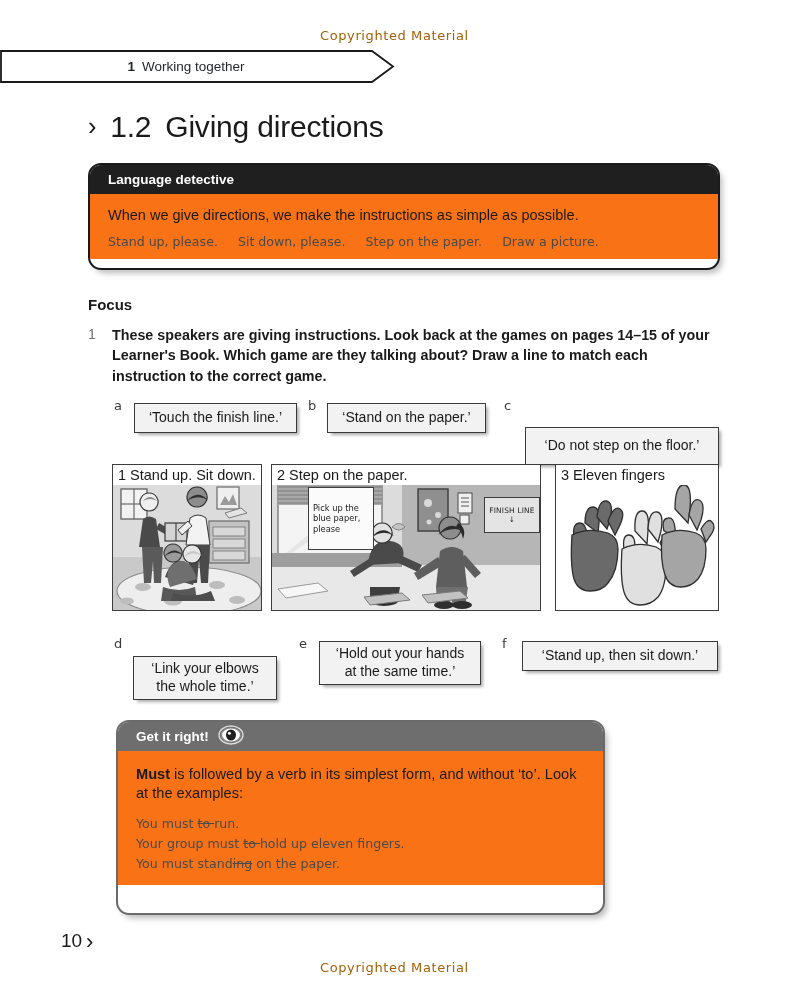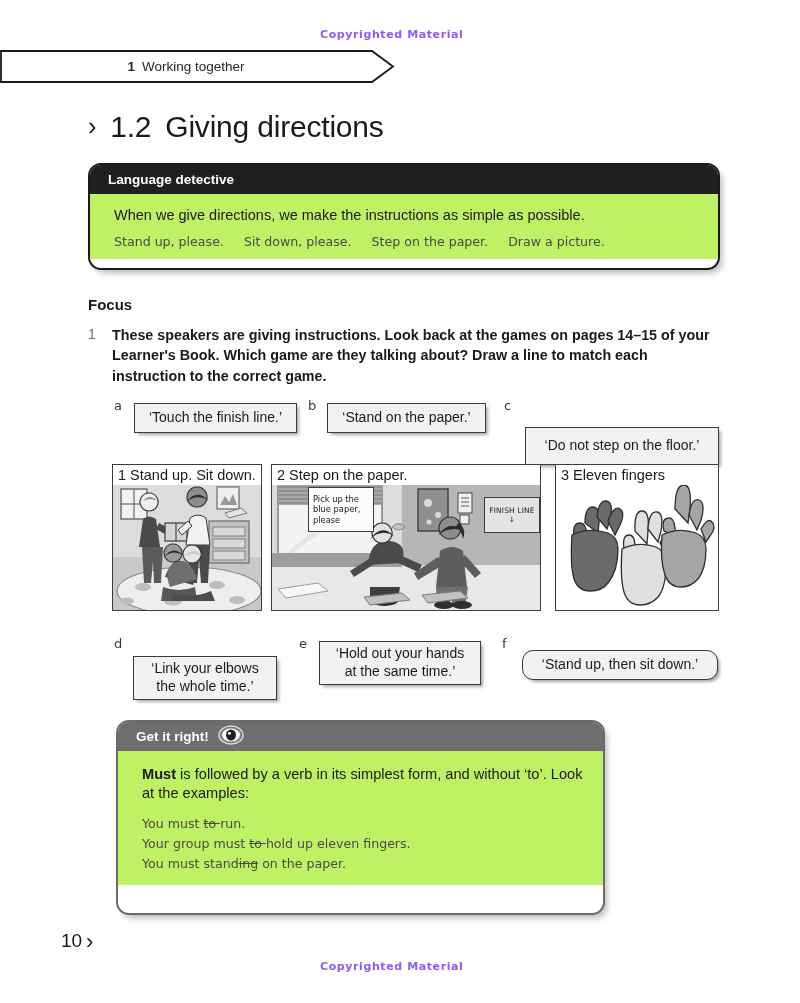--- a/index.html
+++ b/index.html
@@ -10,24 +10,24 @@
     color:#1a1a1a;
     position:relative;
     overflow:hidden;
   }
   .page{position:relative;width:800px;height:1003px;}
 
   
   .copyright{
     position:absolute;
     font-family:"DejaVu Sans", sans-serif;
-    font-size:11px;
-    font-weight:700;
+    font-size:13px;
+    font-weight:400;
     letter-spacing:.6px;
-    color:#8b5cf6;
+    color:#a16207;
   }
   .copyright.top{left:320px;top:28px;}
   .copyright.bottom{left:320px;top:960px;}
 
   
   .unit-tab{
     position:absolute;left:0;top:50px;width:396px;height:33px;
   }
   .unit-tab svg{display:block;}
   .unit-tab .tab-text{
@@ -66,23 +66,23 @@
   .feature-box .fb-head{
     height:29px;
     display:flex;align-items:center;
     padding:0 0 0 18px;
     color:#ffffff;
     font-size:13.5px;
     font-weight:700;
     gap:9px;
   }
   .feature-box .fb-body{
-    background:#bef264;
+    background:#f97316;
     box-sizing:border-box;
-    padding:12px 16px 10px 24px;
+    padding:12px 16px 10px 18px;
   }
   .feature-box.dark{border:2px solid #1a1a1a;}
   .feature-box.dark .fb-head{background:#1f1f1f;}
   .feature-box.gray{border:2px solid #6b6b6b;}
   .feature-box.gray .fb-head{background:#6e6e6e;}
 
   
   #language-detective{left:88px;top:163px;width:632px;height:107px;}
   #language-detective .ld-lead{
     font-size:14.5px;line-height:1.35;color:#1a1a1a;margin:0 0 8px 0;
@@ -162,21 +162,21 @@
   .panel .scene{position:absolute;left:0;right:0;top:0;bottom:0;}
 
   .callout{
     position:absolute;
     background:#fbfbfb;
     border:1.3px solid #3d3d3d;
     font-family:"DejaVu Sans", sans-serif;
     font-size:8.3px;
     line-height:1.25;
     color:#1a1a1a;
-    padding:6px 4px;
+    padding:15px 4px;
     z-index:4;
   }
   .finish-sign{
     position:absolute;background:#e4e4e4;border:1.6px solid #3d3d3d;
     display:flex;flex-direction:column;align-items:center;justify-content:center;
     font-family:"DejaVu Sans", sans-serif;font-size:7.4px;color:#1a1a1a;
     letter-spacing:.2px;z-index:3;
   }
 
   
@@ -404,21 +404,21 @@
     <div class="bubble" style="left:19px;top:20px;width:144px;height:44px;">‘Link your elbows the whole time.’</div>
   </div>
 
   <div class="inst" style="left:299px;top:636px;width:180px;height:50px;">
     <span class="tag">e</span>
     <div class="bubble" style="left:20px;top:5px;width:162px;height:44px;">‘Hold out your hands at the same time.’</div>
   </div>
 
   <div class="inst" style="left:502px;top:636px;width:218px;height:50px;">
     <span class="tag">f</span>
-    <div class="bubble" style="left:20px;top:14px;width:196px;height:30px;border-radius:11px;">‘Stand up, then sit down.’</div>
+    <div class="bubble" style="left:20px;top:5px;width:196px;height:30px;">‘Stand up, then sit down.’</div>
   </div>
 
   <div class="feature-box gray" id="get-it-right">
     <div class="fb-head">
       <span>Get it right!</span>
       <span class="eye-icon">
         <svg width="26" height="20" viewBox="0 0 26 20">
           <ellipse cx="13" cy="10" rx="12" ry="9" fill="none" stroke="#d7d7d7" stroke-width="1.4"></ellipse>
           <ellipse cx="13" cy="10" rx="9.5" ry="7" fill="#ffffff" stroke="#8d8d8d" stroke-width="1.2"></ellipse>
           <ellipse cx="13" cy="10" rx="5" ry="5.6" fill="#1f1f1f"></ellipse>

